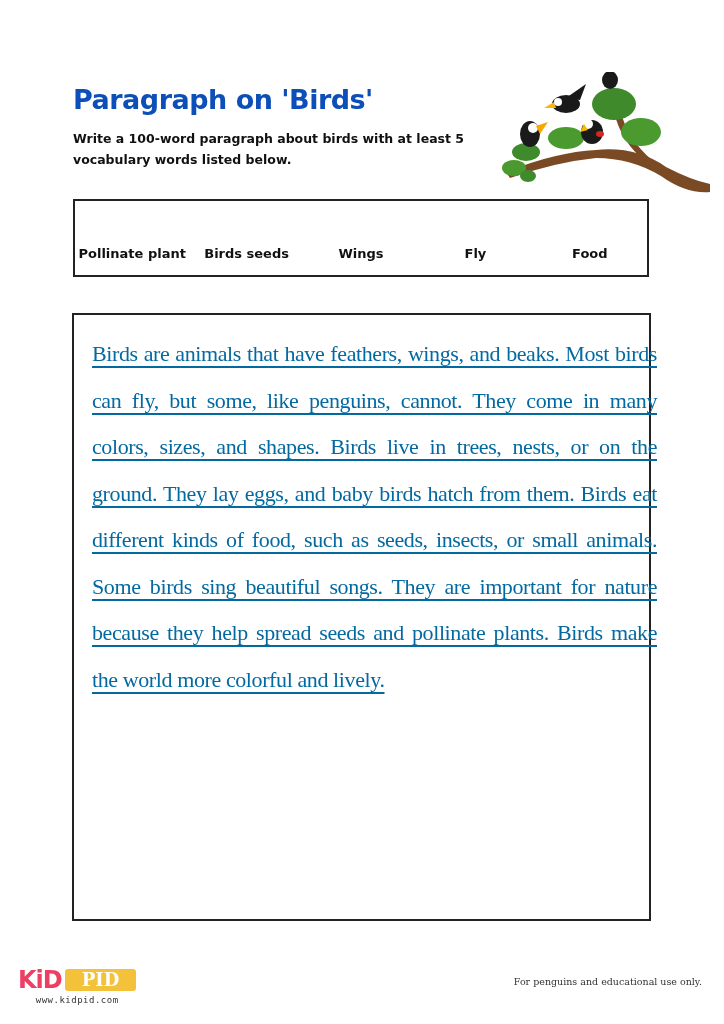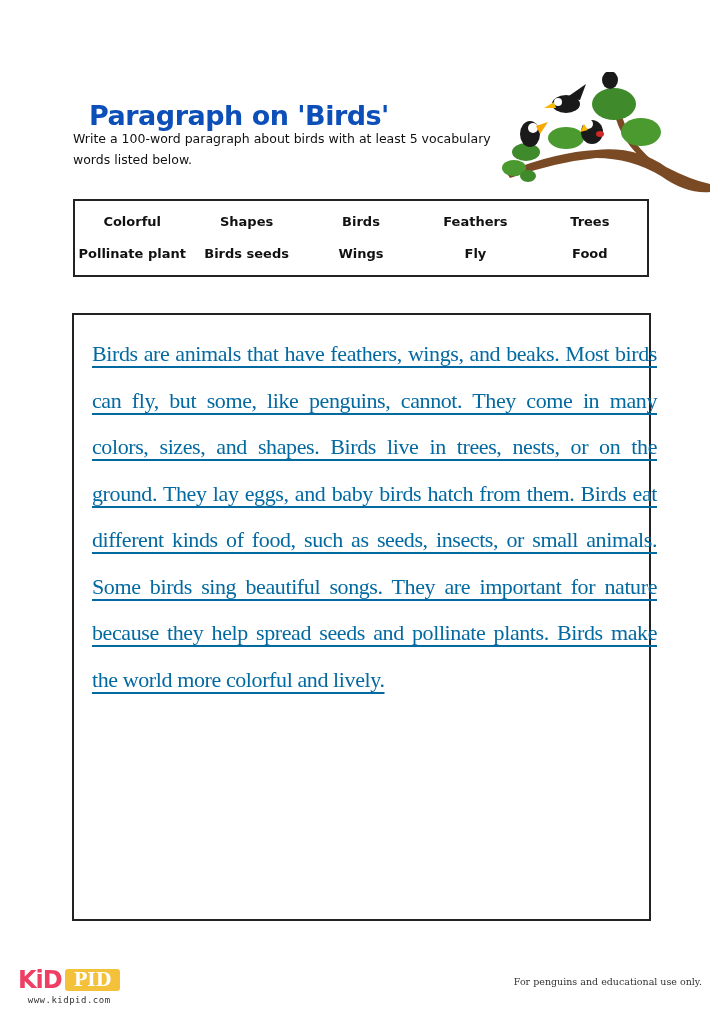--- a/index.html
+++ b/index.html
@@ -1,30 +1,30 @@
 <!DOCTYPE html>
 <html><head>
   <meta charset="utf-8">
   <style>
     html, body { margin: 0; padding: 0; background: #ffffff; }
     body { width: 724px; height: 1024px; position: relative; overflow: hidden; font-family: "DejaVu Sans", sans-serif; color: #111; }
-    .title { position: absolute; left: 73px; top: 84px; font-family: "DejaVu Sans", sans-serif; font-weight: bold; font-size: 27px; color: #0d4fb8; letter-spacing: -0.5px; margin: 16px; }
-    .instructions { position: absolute; left: 73px; top: 128px; width: 420px; font-family: "DejaVu Sans", sans-serif; font-weight: normal; font-size: 12.5px; line-height: 21px; color: #111; margin: 0; }
+    .title { position: absolute; left: 73px; top: 84px; font-family: "DejaVu Sans", sans-serif; font-weight: bold; font-size: 27px; color: #0d4fb8; letter-spacing: -0.5px; margin: 0; }
+    .instructions { position: absolute; left: 73px; top: 128px; width: 420px; font-family: "DejaVu Sans", sans-serif; font-weight: bold; font-size: 12.5px; line-height: 21px; color: #111; margin: 0; }
     .illustration { position: absolute; left: 496px; top: 72px; width: 216px; height: 124px; }
     .vocab-box { position: absolute; left: 73px; top: 199px; width: 576px; height: 78px; border: 2px solid #222; box-sizing: border-box; }
     .vocab-row { position: absolute; left: 0; width: 100%; display: flex; }
     .vocab-row.r1 { top: 13px; }
     .vocab-row.r2 { top: 45px; }
     .vocab-cell { flex: 1; text-align: center; font-weight: bold; font-size: 13px; color: #111; white-space: nowrap; }
     .paragraph-box { position: absolute; left: 72px; top: 313px; width: 579px; height: 608px; border: 2px solid #222; box-sizing: border-box; }
     .paragraph-text { position: absolute; left: 6px; top: 4px; width: 565px; margin: 12px; font-family: Liberation Serif, serif; font-size: 22px; line-height: 46.5px; text-align: justify; text-align-last: left; color: #0369a1; text-decoration: underline; text-decoration-thickness: 2px; text-underline-offset: 5px; letter-spacing: -0.4px; word-spacing: 0px; }
     .logo { position: absolute; left: 18px; top: 968px; }
     .logo-main { display: flex; align-items: center; height: 24px; }
     .logo-kid { font-family: "DejaVu Sans", sans-serif; font-weight: bold; font-size: 24px; color: #ee3e63; letter-spacing: -1px; line-height: 24px; }
-    .logo-pid { margin-left: 3px; background: #f3c13a; color: #ffffff; font-family: "DejaVu Serif", serif; font-weight: bold; font-size: 18px; line-height: 22px; padding: 0 9px; border-radius: 3px; }
+    .logo-pid { margin-left: 3px; background: #f3c13a; color: #ffffff; font-family: "DejaVu Serif", serif; font-weight: bold; font-size: 18px; line-height: 22px; padding: 0 17px; border-radius: 3px; }
     .logo-url { font-family: "DejaVu Sans Mono", monospace; font-size: 9px; color: #333; margin-top: 3px; letter-spacing: 0.5px; text-align: center; }
     .footer-note { position: absolute; right: 22px; top: 974px; text-align: right; font-family: "DejaVu Serif", serif; font-size: 9.5px; line-height: 15px; color: #333; }
     .footer-note a { color: #333; text-decoration: underline; }
   </style>
 </head>
 <body>
 
 <h1 class="title">Paragraph on 'Birds'</h1>
 <p class="instructions">Write a 100-word paragraph about birds with at least 5 vocabulary words listed below.</p>
 
@@ -51,27 +51,20 @@
   <circle cx="37" cy="56" r="5" fill="#fff"></circle>
   <path d="M40 54 L52 50 L44 62 Z" fill="#f6a800"></path>
 
   <ellipse cx="96" cy="60" rx="11" ry="12" fill="#1a1a1a"></ellipse>
   <circle cx="92" cy="52" r="5" fill="#fff"></circle>
   <path d="M88 52 L84 60 L92 58 Z" fill="#f6b800"></path>
   <ellipse cx="104" cy="62" rx="4" ry="3" fill="#d02828"></ellipse>
 </svg>
 
 <div class="vocab-box">
-  <div class="vocab-row r1">
-    <span class="vocab-cell">Colorful</span>
-    <span class="vocab-cell">Shapes</span>
-    <span class="vocab-cell">Birds</span>
-    <span class="vocab-cell">Feathers</span>
-    <span class="vocab-cell">Trees</span>
-  </div>
   <div class="vocab-row r2">
     <span class="vocab-cell">Pollinate plant</span>
     <span class="vocab-cell">Birds seeds</span>
     <span class="vocab-cell">Wings</span>
     <span class="vocab-cell">Fly</span>
     <span class="vocab-cell">Food</span>
   </div>
 </div>
 
 <div class="paragraph-box">

